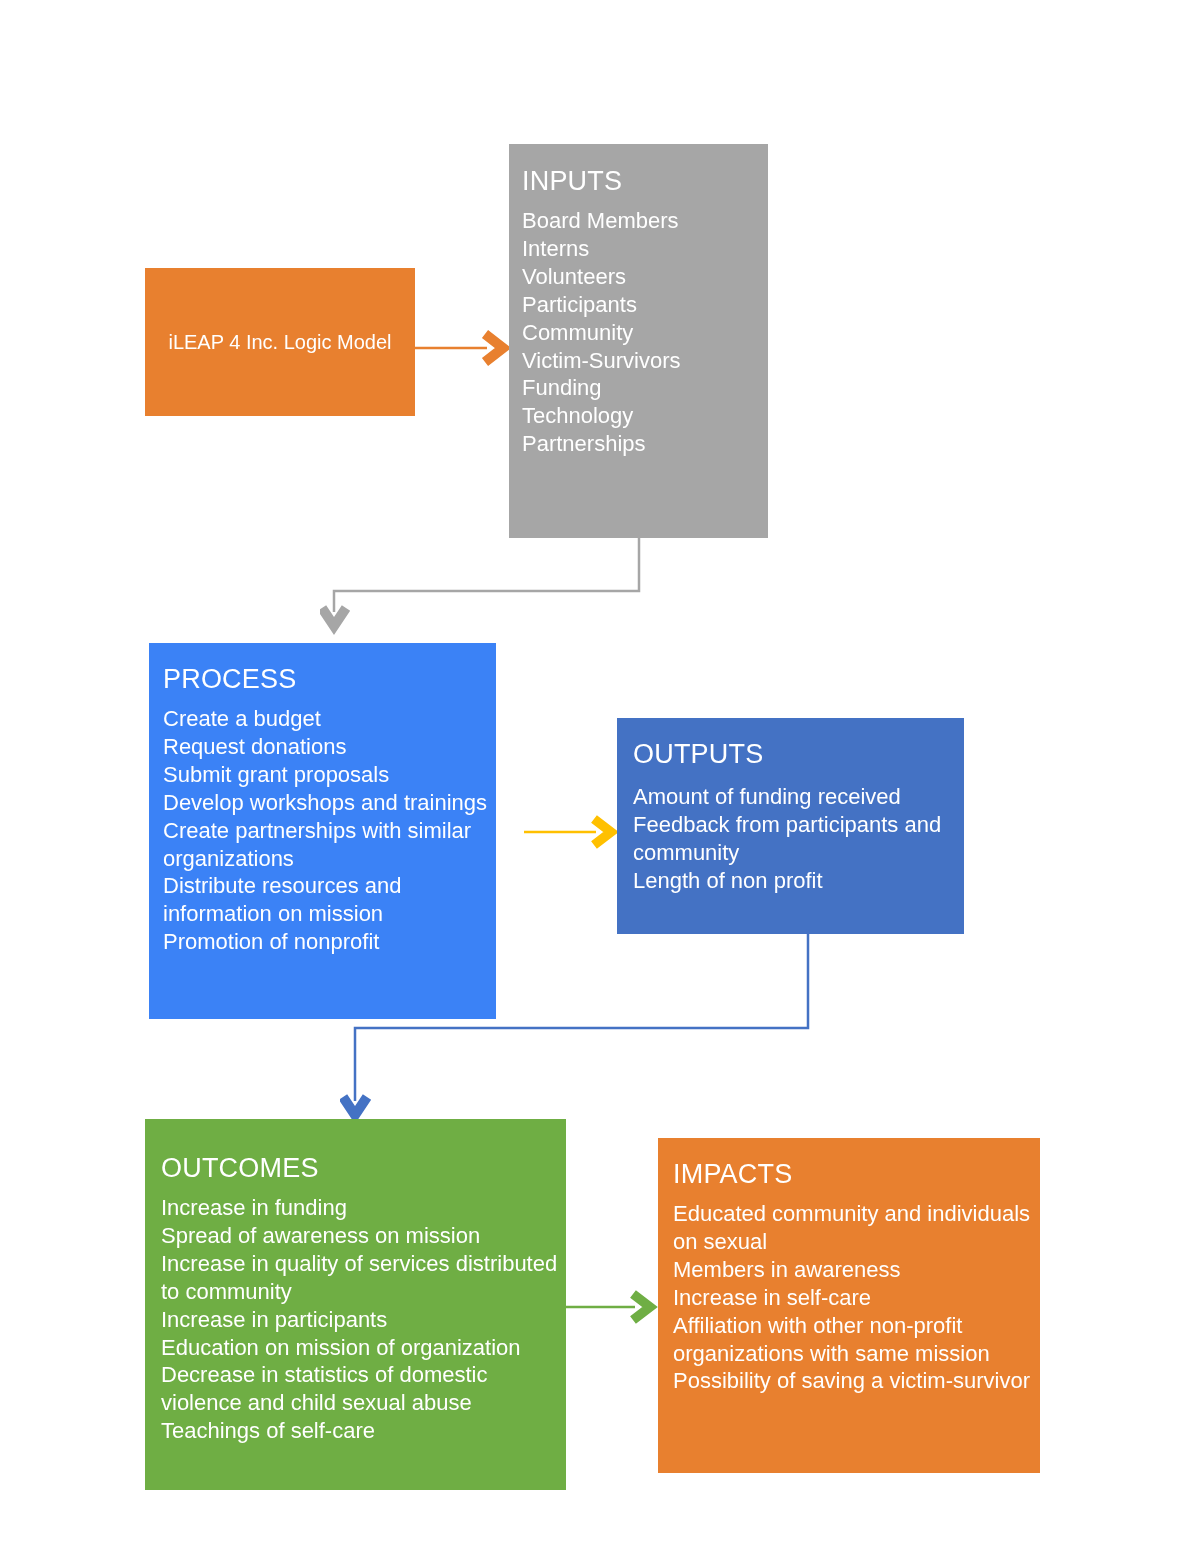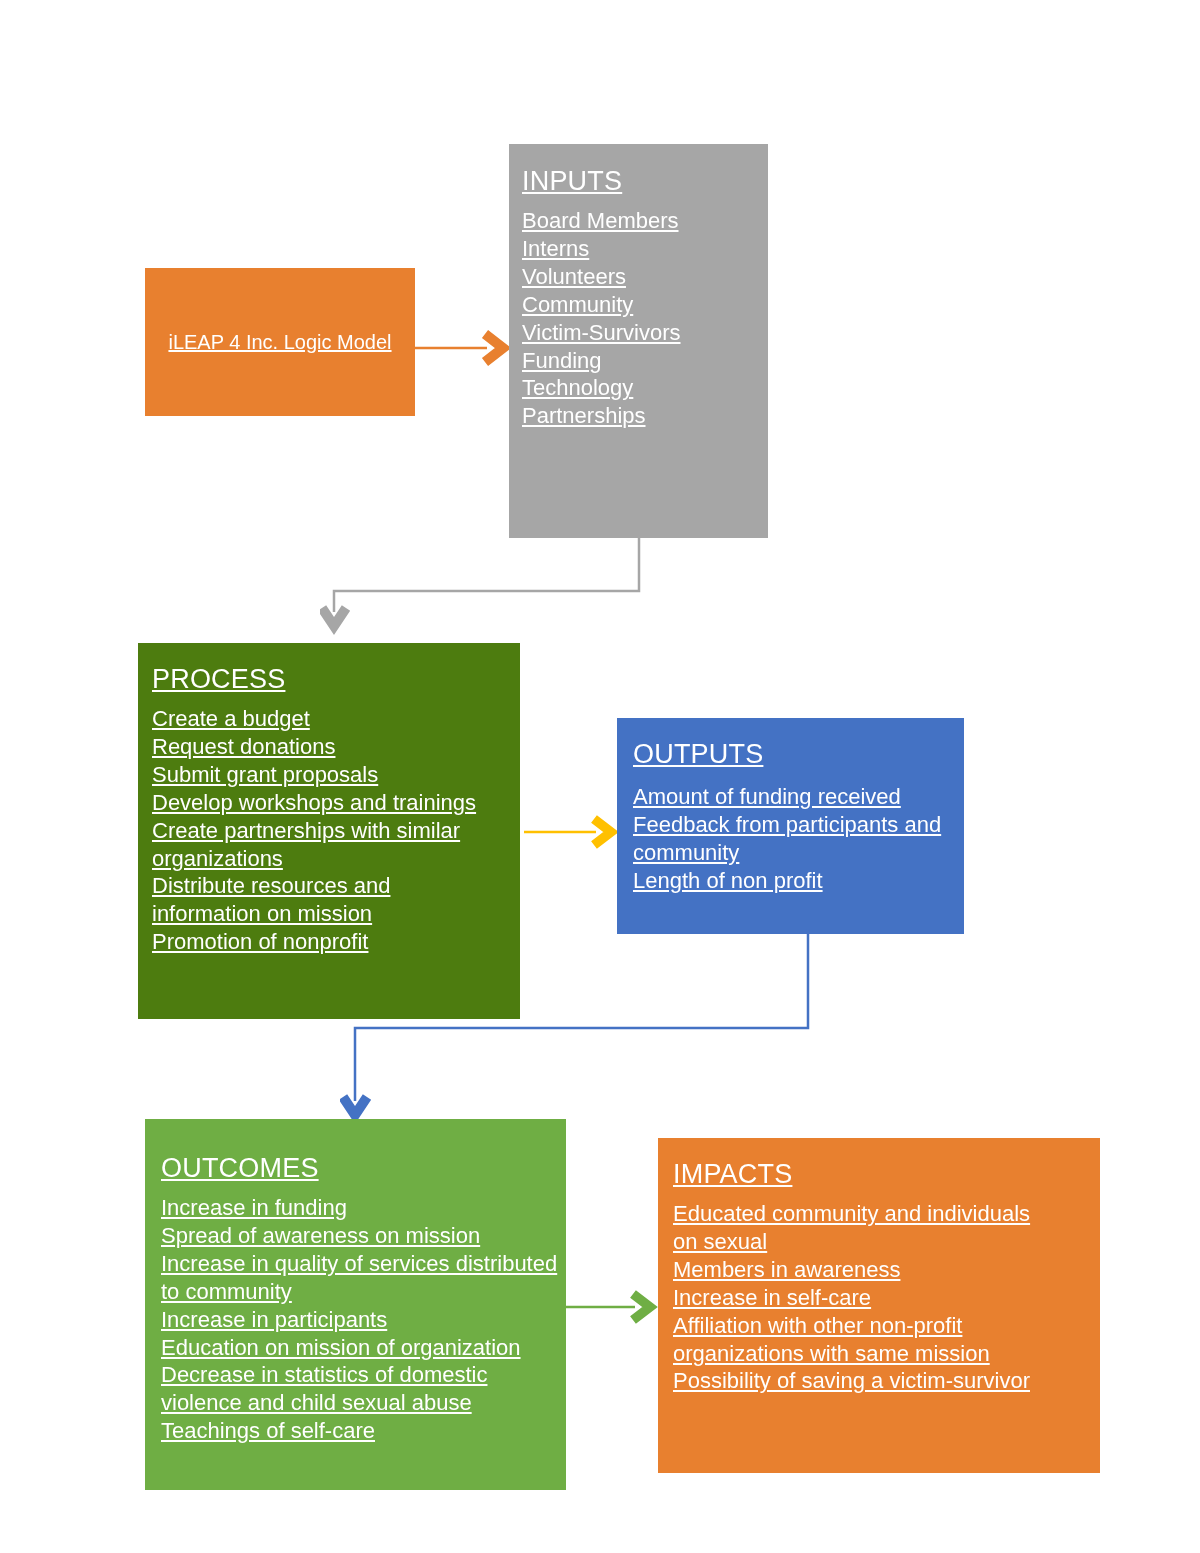--- a/index.html
+++ b/index.html
@@ -16,21 +16,20 @@
     width: 1200px;
     height: 1553px;
     background: #ffffff;
     overflow: hidden;
   }
   .box {
     position: absolute;
     box-sizing: border-box;
     color: #ffffff;
     overflow: hidden;
-    text-decoration: underline;
   }
   .box-title {
     font-size: 27px;
     line-height: 1.18;
     font-weight: 400;
     letter-spacing: 0.2px;
     margin: 0 0 9px 0;
     white-space: nowrap;
   }
   .box-list {
@@ -63,23 +62,23 @@
   }
 
   #inputs-box {
     left: 509px;  top: 144px;
     width: 259px; height: 394px;
     background: #A6A6A6;
     padding: 22px 0 0 13px;
   }
 
   #process-box {
-    left: 138px;  top: 643px;
-    width: 382px; height: 376px;
-    background: #4d7c0f;
+    left: 149px;  top: 643px;
+    width: 347px; height: 376px;
+    background: #3b82f6;
     padding: 21px 0 0 14px;
   }
   #process-box .box-list { width: 352px; }
 
   #outputs-box {
     left: 617px;  top: 718px;
     width: 347px; height: 216px;
     background: #4472C4;
     padding: 21px 0 0 16px;
   }
@@ -88,21 +87,21 @@
   #outcomes-box {
     left: 145px;  top: 1119px;
     width: 421px; height: 371px;
     background: #6FAE44;
     padding: 34px 0 0 16px;
   }
   #outcomes-box .box-list { width: 398px; }
 
   #impacts-box {
     left: 658px;  top: 1138px;
-    width: 442px; height: 335px;
+    width: 382px; height: 335px;
     background: #E8802F;
     padding: 21px 0 0 15px;
   }
   #impacts-box .box-list { width: 360px; }
 
   
   .connector {
     position: absolute;
     pointer-events: none;
   }
@@ -125,20 +124,21 @@
     <line x1="0" y1="26" x2="74" y2="26" stroke="#E8802F" stroke-width="2.5"></line>
     <polyline points="72,12 90,26 72,40" fill="none" stroke="#E8802F" stroke-width="10" stroke-linecap="butt" stroke-linejoin="miter"></polyline>
   </svg>
 
   <div class="box" id="inputs-box">
     <div class="box-title">INPUTS</div>
     <ul class="box-list">
       <li>Board Members</li>
       <li>Interns</li>
       <li>Volunteers</li>
+      <li>Participants</li>
       <li>Community</li>
       <li>Victim-Survivors</li>
       <li>Funding</li>
       <li>Technology</li>
       <li>Partnerships</li>
     </ul>
   </div>
 
   <svg class="connector" id="conn-inputs-process" viewBox="0 0 330 104" width="330" height="104">
     <polyline points="319,0 319,57 14,57 14,78" fill="none" stroke="#A6A6A6" stroke-width="2.5" stroke-linejoin="miter"></polyline>

